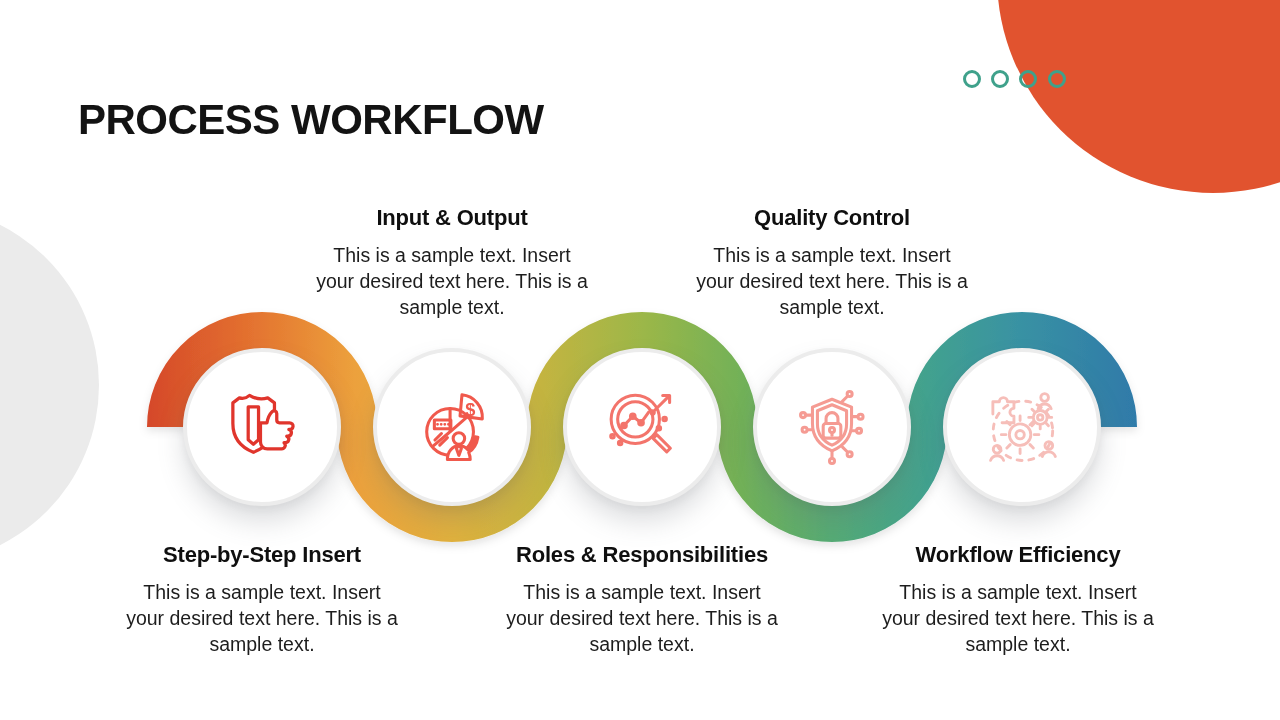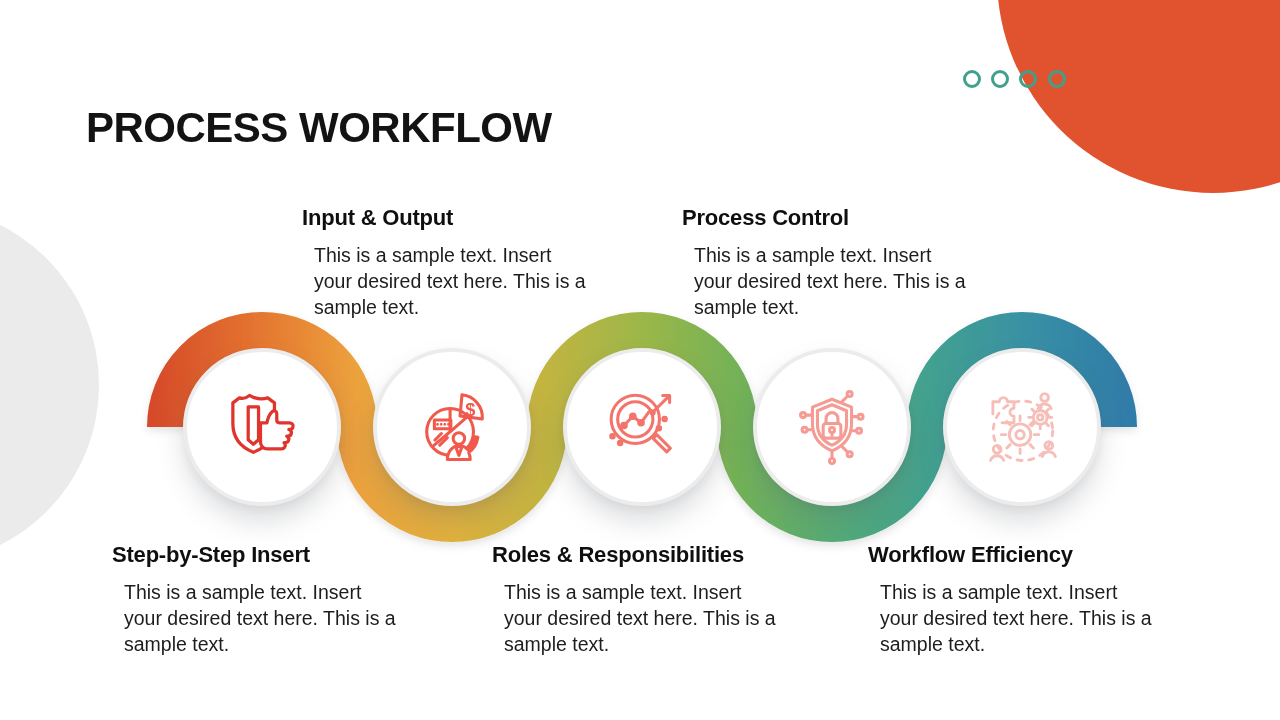--- a/index.html
+++ b/index.html
@@ -2,31 +2,31 @@
 <html><head>
 <meta charset="utf-8">
 <style>
   html,body{margin:0;padding:0;background:#fff;}
   .stage{
     position:relative;width:1280px;height:720px;overflow:hidden;background:#ffffff;
     font-family:"Liberation Sans","DejaVu Sans",sans-serif;
   }
   .bg-svg{position:absolute;left:0;top:0;}
   .slide-title{
-    position:absolute;left:78px;top:96px;margin:8px;
+    position:absolute;left:78px;top:96px;margin:0;
     font-size:42px;font-weight:bold;letter-spacing:-0.5px;color:#131313;white-space:nowrap;
   }
   .node{
     position:absolute;top:348px;width:150px;height:150px;border-radius:50%;
     background:#fff;border:4px solid #ececec;
     box-shadow:0 16px 26px rgba(105,110,120,0.22),0 4px 8px rgba(0,0,0,0.05);
     display:flex;align-items:center;justify-content:center;
   }
   .node svg{display:block;}
-  .tblock{position:absolute;width:300px;text-align:left;}
+  .tblock{position:absolute;width:300px;text-align:center;}
   .tblock .step-title{
     margin:0 0 7px;font-size:22px;font-weight:bold;color:#0f0f0f;letter-spacing:-0.2px;white-space:nowrap;
   }
   .tblock .step-body{
     margin:12px;font-size:19.5px;line-height:1.33;color:#1d1d1d;
   }
   .t-above{top:205px;}
   .t-below{top:542px;}
 </style>
 </head>
@@ -157,21 +157,21 @@
     <h2 class="step-title">Input &amp; Output</h2>
     <p class="step-body">This is a sample text. Insert your desired text here. This is a sample text.</p>
   </div>
 
   <div class="tblock t-below" style="left:492px">
     <h2 class="step-title">Roles &amp; Responsibilities</h2>
     <p class="step-body">This is a sample text. Insert your desired text here. This is a sample text.</p>
   </div>
 
   <div class="tblock t-above" style="left:682px">
-    <h2 class="step-title">Process Control</h2>
+    <h2 class="step-title">Quality Control</h2>
     <p class="step-body">This is a sample text. Insert your desired text here. This is a sample text.</p>
   </div>
 
   <div class="tblock t-below" style="left:868px">
     <h2 class="step-title">Workflow Efficiency</h2>
     <p class="step-body">This is a sample text. Insert your desired text here. This is a sample text.</p>
   </div>
 
 </div>
 

